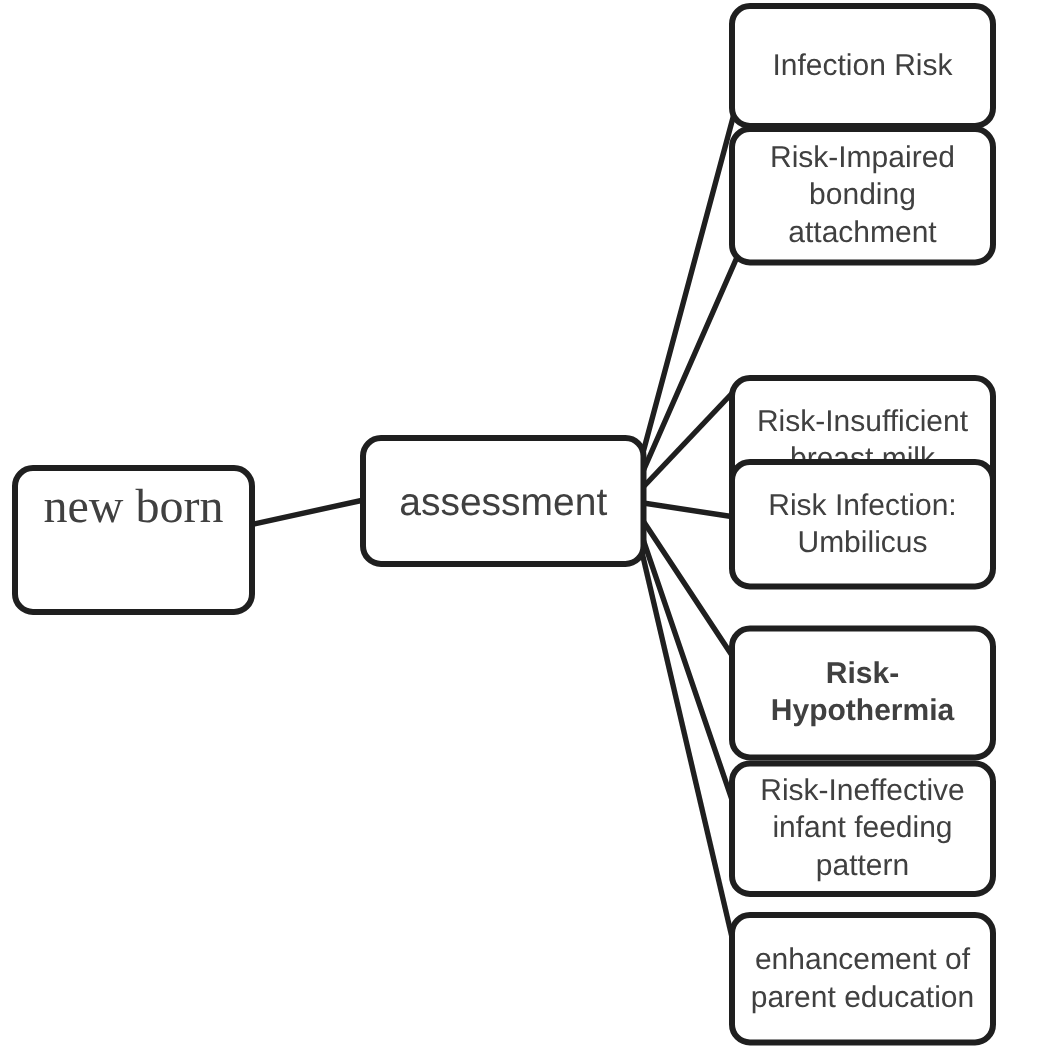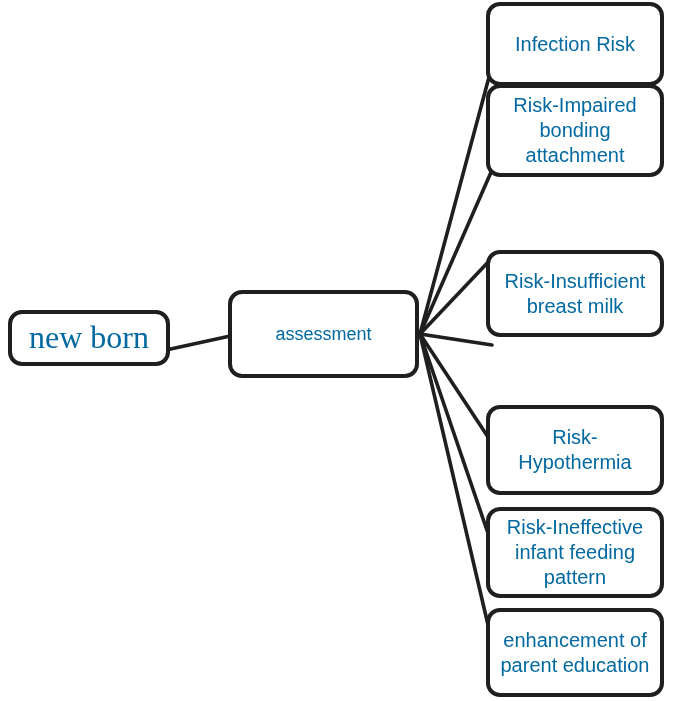--- a/index.html
+++ b/index.html
@@ -27,52 +27,52 @@
   .node {
     position: absolute;
     box-sizing: border-box;
     background: #ffffff;
     border: 4px solid #1f1f1f;
     border-radius: 14px;
     display: flex;
     align-items: center;
     justify-content: center;
     text-align: center;
-    color: #0369a1;
+    color: #404040;
     white-space: pre-line;
   }
   .node-root {
     left: 8px;
     top: 310px;
     width: 162px;
-    height: 56px;
+    height: 100px;
     font-family: "Liberation Serif", serif;
     font-size: 32px;
     align-items: flex-start;
     padding-top: 5px;
   }
   .node-assessment {
-    left: 228px;
+    left: 240px;
     top: 290px;
     width: 191px;
     height: 88px;
-    font-size: 18px;
+    font-size: 26px;
   }
   .node-outcome {
     left: 486px;
     width: 178px;
     font-size: 20px;
     line-height: 1.25;
     padding: 0 6px;
   }
   .out-0 { top: 2px;   height: 84px; }
   .out-1 { top: 84px; height: 93px; }
   .out-2 { top: 203px; height: 87px; margin-top: 47px; }
   .out-3 { top: 306px; height: 87px; }
-  .out-4 { top: 405px; height: 90px; }
+  .out-4 { top: 417px; height: 90px; font-weight: bold; }
   .out-5 { top: 507px; height: 91px; }
   .out-6 { top: 608px; height: 89px; }
 </style>
 </head>
 <body>
 
 <div class="canvas">
 
   <svg class="connectors" viewBox="0 0 700 701" xmlns="http://www.w3.org/2000/svg">
 
@@ -93,20 +93,22 @@
 
   <div class="node node-outcome out-0">Infection Risk</div>
 
   <div class="node node-outcome out-1">Risk-Impaired
 bonding
 attachment</div>
 
   <div class="node node-outcome out-2">Risk-Insufficient
 breast milk</div>
 
+  <div class="node node-outcome out-3">Risk Infection:
+Umbilicus</div>
 
   <div class="node node-outcome out-4">Risk-Hypothermia</div>
 
   <div class="node node-outcome out-5">Risk-Ineffective
 infant feeding
 pattern</div>
 
   <div class="node node-outcome out-6">enhancement of
 parent education</div>
 

